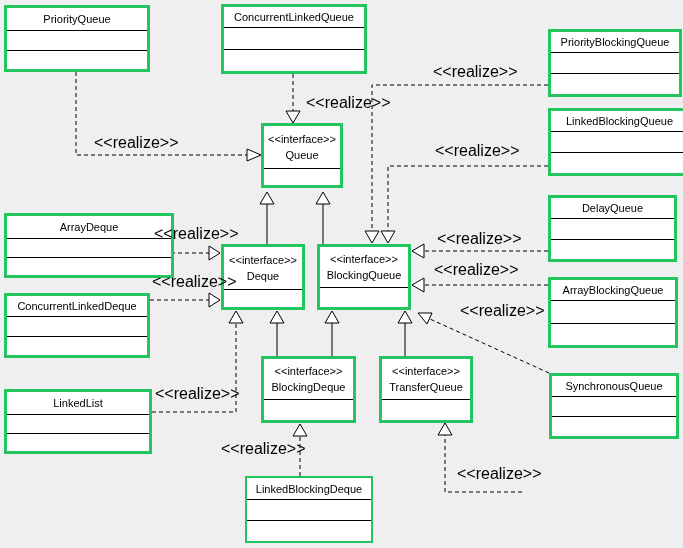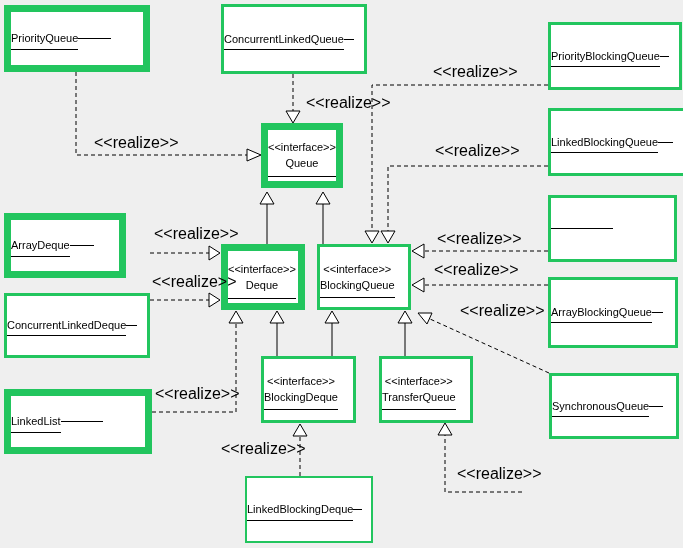--- a/index.html
+++ b/index.html
@@ -11,24 +11,24 @@
     color:#000;
     overflow:hidden;
   }
   svg.edges{position:absolute;left:0;top:0;z-index:1;}
   .dash path{stroke:#000;stroke-width:1;fill:none;stroke-dasharray:4,3;}
   .solid path{stroke:#000;stroke-width:1;fill:none;}
   .tri polygon{fill:#fff;stroke:#000;stroke-width:1;}
   .box{
     position:absolute;z-index:2;
     background:#fff;
-    border:7px solid #22c55e;
+    border:3px solid #22c55e;
     box-sizing:border-box;
-    display:flex;flex-direction:row;
-    font-size:11px;line-height:12px;align-items:center;
+    display:flex;flex-direction:column;
+    font-size:11px;line-height:12px;
   }
   .b2{border-width:2px;}
   .b3{border-width:3px;}
   .box .bt{
     flex:none;height:22px;
     border-bottom:1px solid #000;
     display:flex;align-items:center;justify-content:center;
     text-align:center;white-space:nowrap;overflow:hidden;
   }
   .b2 .bt{height:21px;}
@@ -95,51 +95,52 @@
     <div class="bc"></div>
     <div class="bc"></div>
   </div>
 
   <div class="box b3" style="left:221px;top:4px;width:146px;height:70px">
     <div class="bt">ConcurrentLinkedQueue</div>
     <div class="bc"></div>
     <div class="bc"></div>
   </div>
 
-  <div class="box b3" style="left:548px;top:22px;width:134px;height:68px">
+  <div class="box b3" style="left:548px;top:29px;width:134px;height:68px">
     <div class="bt">PriorityBlockingQueue</div>
     <div class="bc"></div>
     <div class="bc"></div>
   </div>
 
   <div class="box b3" style="left:548px;top:108px;width:143px;height:68px">
     <div class="bt">LinkedBlockingQueue</div>
     <div class="bc"></div>
     <div class="bc"></div>
   </div>
 
   <div class="box b3" style="left:548px;top:195px;width:129px;height:67px">
+    <div class="bt">DelayQueue</div>
     <div class="bc"></div>
     <div class="bc"></div>
   </div>
 
   <div class="box b3" style="left:548px;top:277px;width:130px;height:71px">
     <div class="bt">ArrayBlockingQueue</div>
     <div class="bc"></div>
     <div class="bc"></div>
   </div>
 
   <div class="box b3" style="left:549px;top:373px;width:130px;height:66px">
     <div class="bt">SynchronousQueue</div>
     <div class="bc"></div>
     <div class="bc"></div>
   </div>
 
 
-  <div class="box b1" style="left:4px;top:213px;width:122px;height:65px">
+  <div class="box b1" style="left:4px;top:213px;width:170px;height:65px">
     <div class="bt">ArrayDeque</div>
     <div class="bc"></div>
     <div class="bc"></div>
   </div>
 
   <div class="box b3" style="left:4px;top:293px;width:146px;height:65px">
     <div class="bt">ConcurrentLinkedDeque</div>
     <div class="bc"></div>
     <div class="bc"></div>
   </div>

